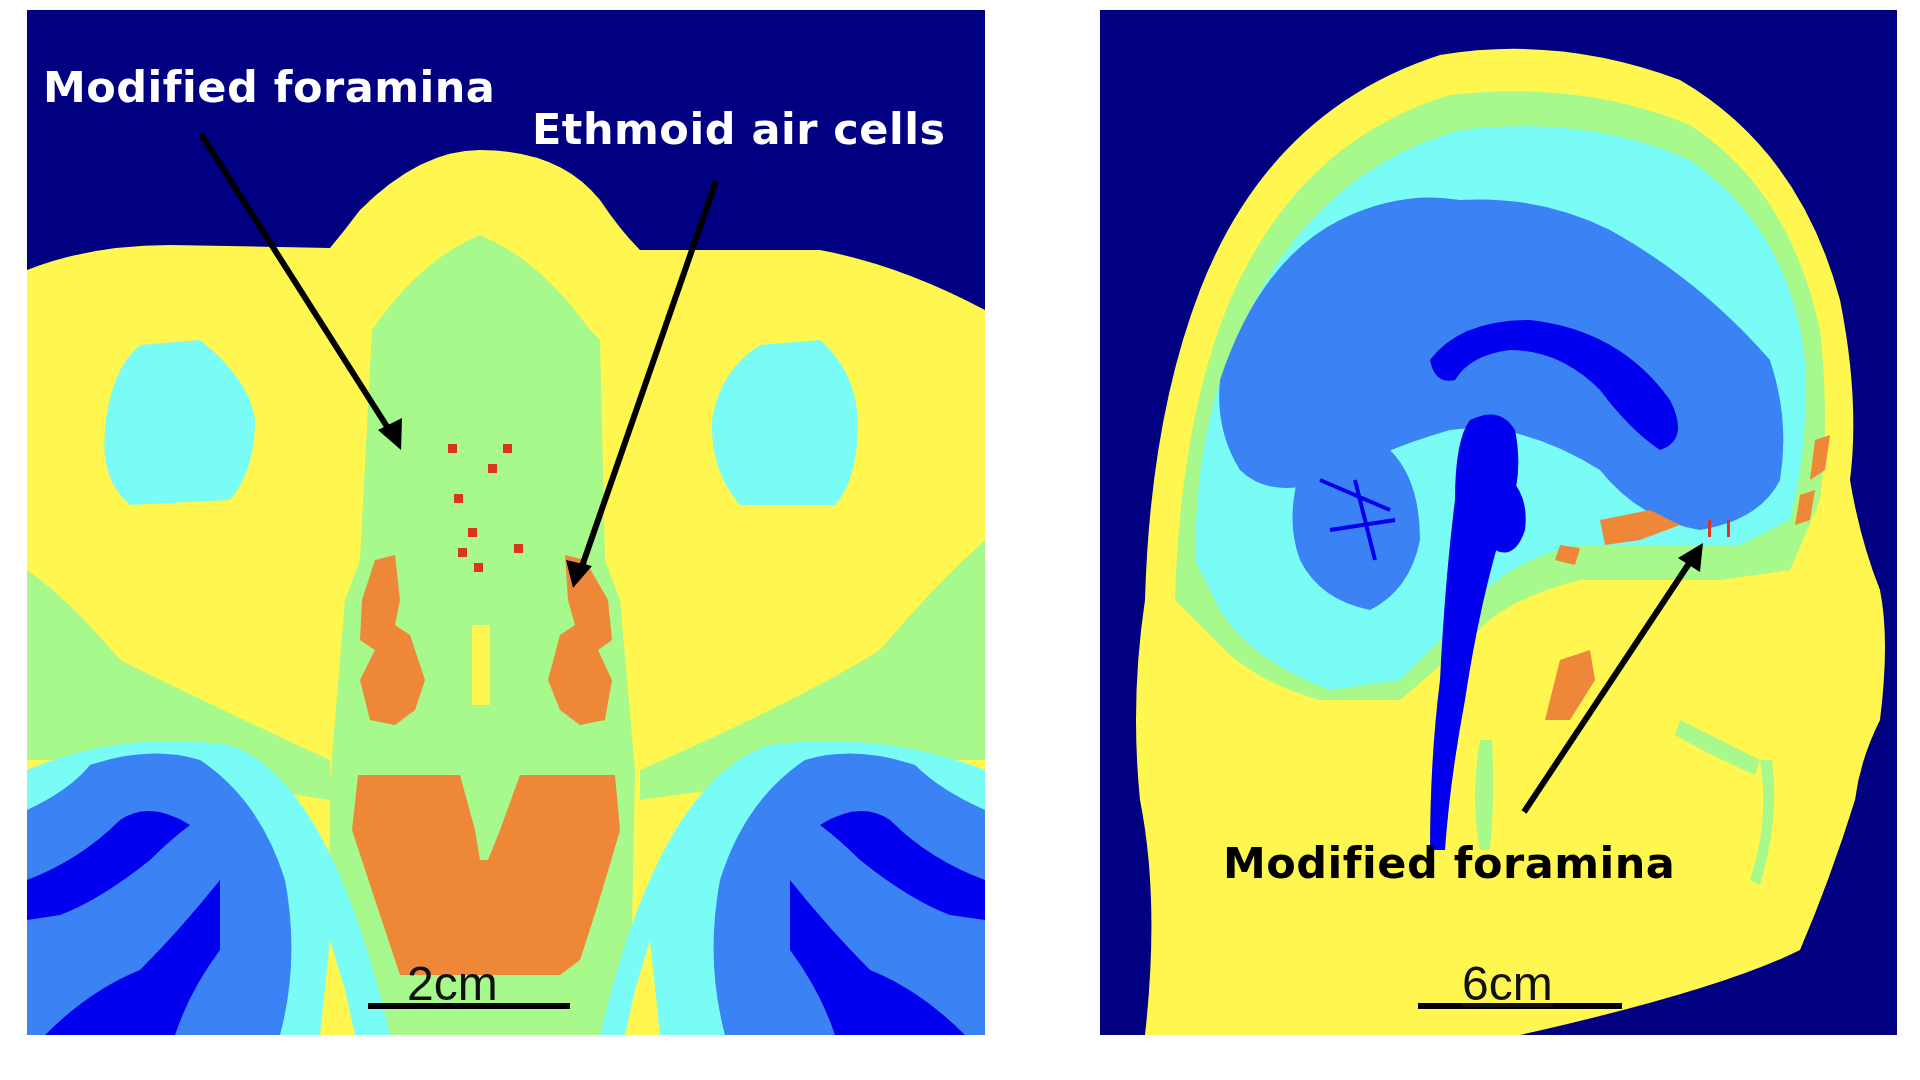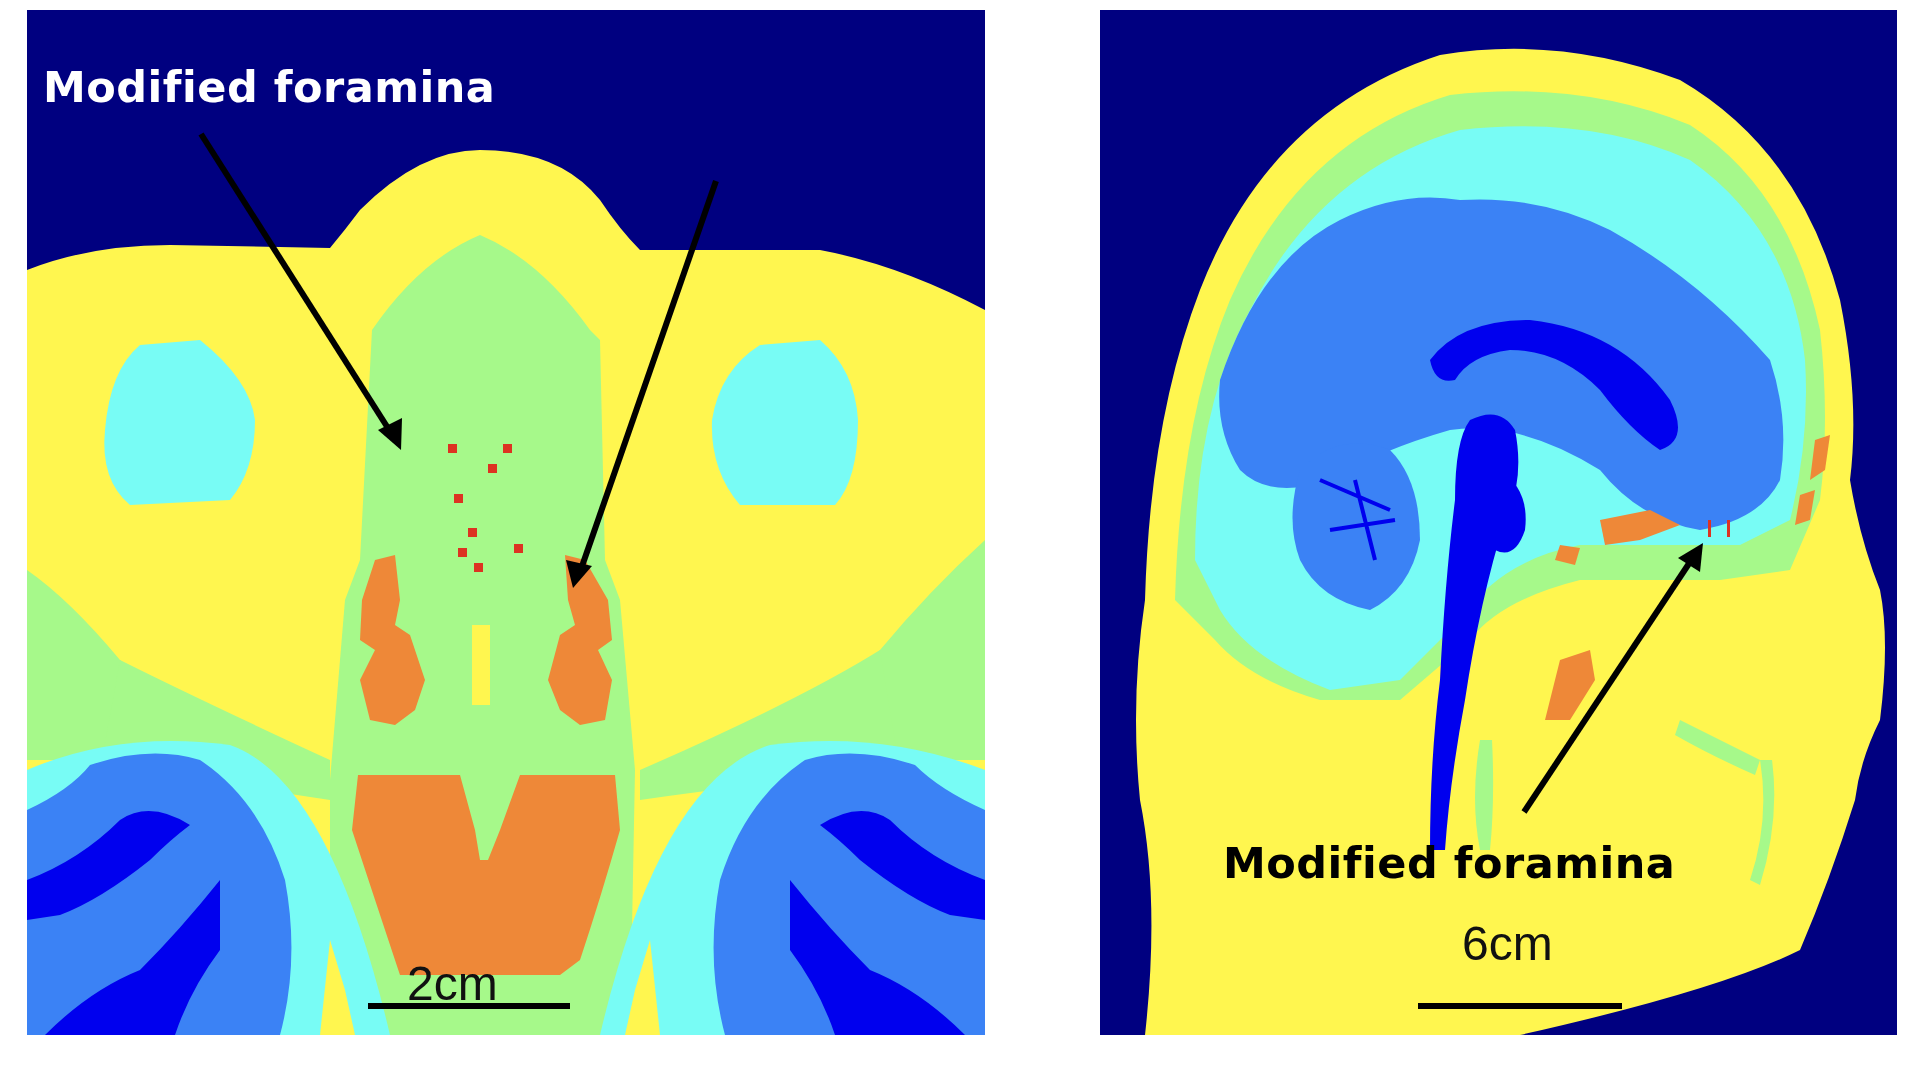--- a/index.html
+++ b/index.html
@@ -72,20 +72,21 @@
     </g>
     <g>
       <line x1="716" y1="181" x2="580" y2="572" stroke="#000" stroke-width="6"></line>
       <polygon points="573,588 566,560 592,566" fill="#000"></polygon>
     </g>
 
     <line x1="368" y1="1006" x2="570" y2="1006" stroke="#000" stroke-width="6"></line>
   </svg>
 
   <div class="label label-white" style="left:16px; top:56px;">Modified foramina</div>
+  <div class="label label-white" style="left:505px; top:98px;">Ethmoid air cells</div>
   <div class="scale-text" style="left:380px; top:934px;">2cm</div>
 </div>
 
 <div class="panel" id="panel-sagittal">
   <svg width="797" height="1025" viewBox="1100 10 797 1025">
     <rect x="1100" y="10" width="797" height="1025" fill="#000080"></rect>
 
     <path d="M1145 1035 Q1160 900 1140 800 Q1130 700 1145 600 Q1150 420 1200 290 Q1270 110 1440 55 Q1560 35 1680 80 Q1800 150 1840 300 Q1860 400 1850 480 Q1860 540 1880 590 Q1890 640 1880 720 Q1860 760 1855 800 Q1830 880 1800 950 Q1720 990 1520 1035 Z" fill="#fff64f"></path>
 
     <path d="M1175 600 Q1180 420 1230 300 Q1300 140 1450 95 Q1580 80 1690 125 Q1790 190 1820 330 Q1830 420 1820 500 L1790 570 L1720 580 L1580 580 Q1500 600 1470 640 L1400 700 L1320 700 Q1250 680 1215 640 Z" fill="#a6f98a"></path>
@@ -119,14 +120,14 @@
 
     <g>
       <line x1="1524" y1="812" x2="1694" y2="556" stroke="#000" stroke-width="6"></line>
       <polygon points="1703,543 1700,572 1678,558" fill="#000"></polygon>
     </g>
 
     <line x1="1418" y1="1006" x2="1622" y2="1006" stroke="#000" stroke-width="6"></line>
   </svg>
 
   <div class="label label-black" style="left:123px; top:832px;">Modified foramina</div>
-  <div class="scale-text" style="left:362px; top:894px;">6cm</div>
+  <div class="scale-text" style="left:362px; top:934px;text-decoration:underline;">6cm</div>
 </div>
 
 </body></html>

